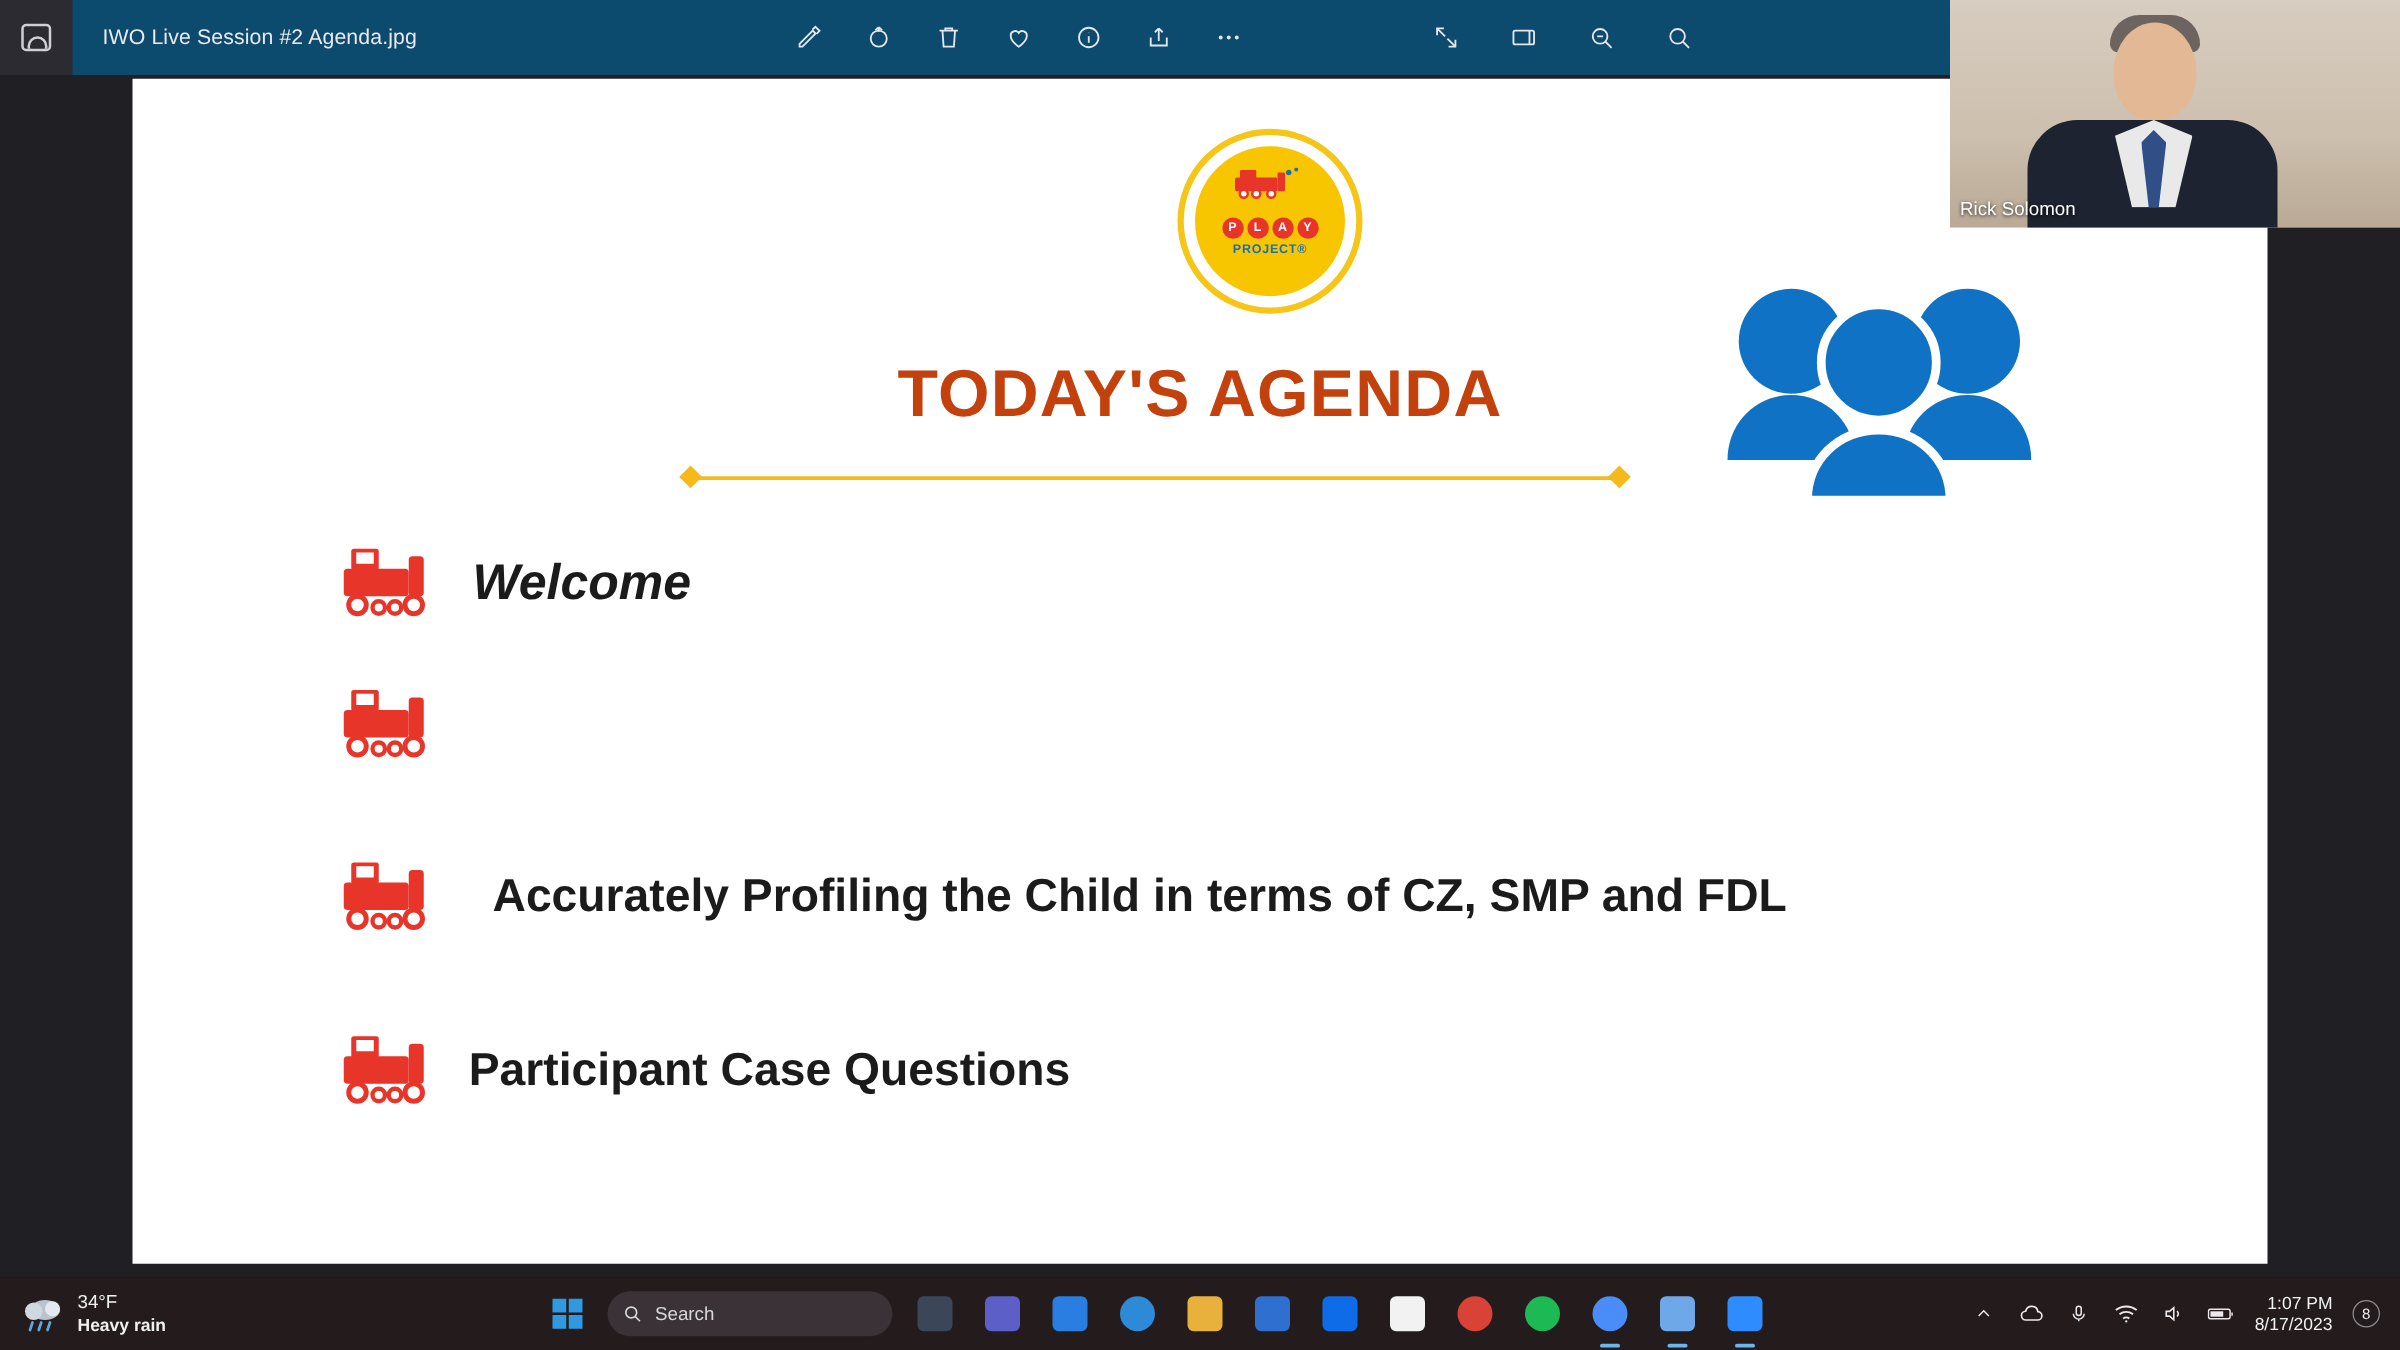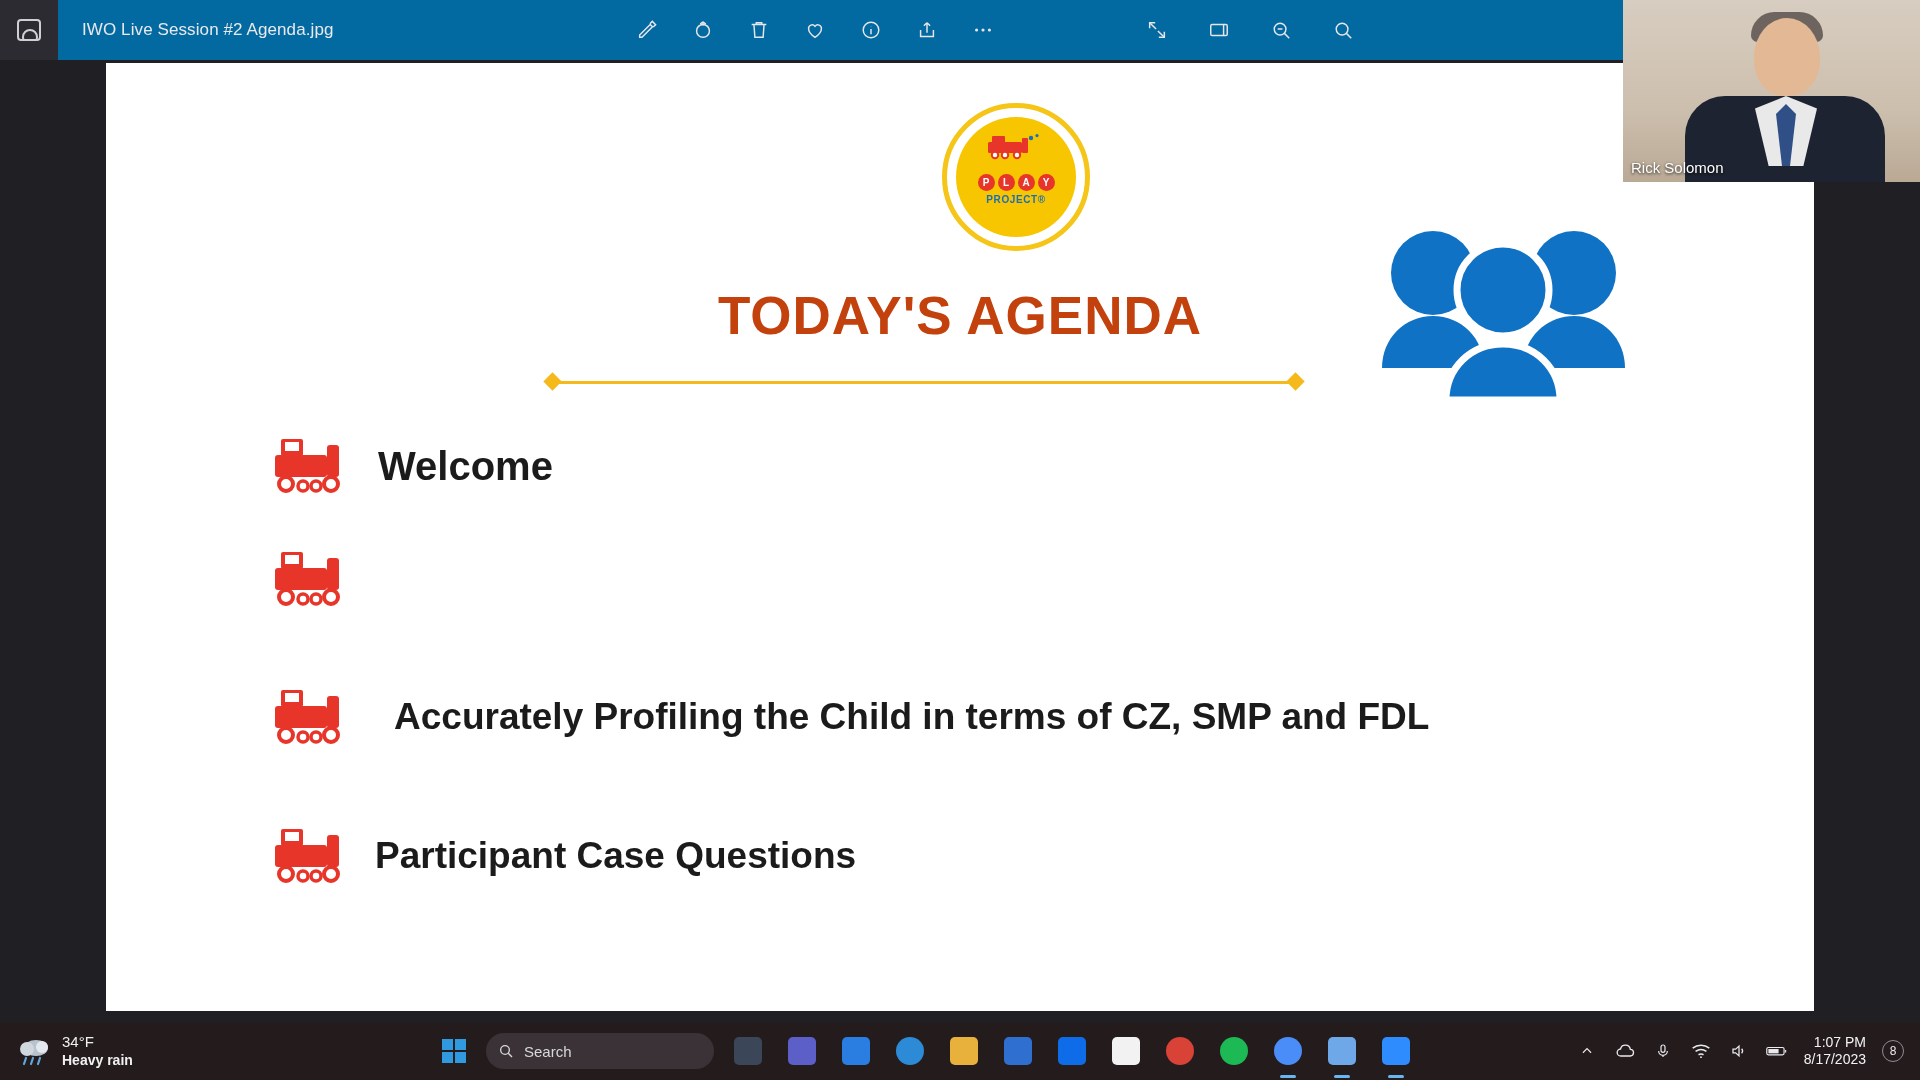--- a/index.html
+++ b/index.html
@@ -16,21 +16,21 @@
     left: 0; top: 0;
     width: 1920px; height: 1022px;
     background: #1f1f24;
   }
 
   
   #titlebar {
     position: absolute;
     left: 0; top: 0;
     width: 1920px; height: 60px;
-    background: #0369a1;
+    background: #0c4a6e;
     display: flex;
     align-items: center;
   }
   #app-icon-box {
     width: 58px; height: 60px;
     display: flex; align-items: center; justify-content: center;
     background: #2b2b31;
   }
   .photos-glyph {
     width: 24px; height: 22px;
@@ -184,34 +184,34 @@
     left: 163px;
     display: flex;
     align-items: center;
   }
   .agenda-row .train { width: 92px; height: 70px; flex: 0 0 92px; }
   .agenda-row .txt {
     color: #1b1b1b;
     font-weight: bold;
     white-space: nowrap;
   }
-  #row0 { top: 368px; }
+  #row0 { top: 368px; font-style: italic; }
   #row0 .txt { font-size: 40px; margin-left: 17px; }
   #row1 { top: 481px; }
   #row1 .txt { font-size: 40px; margin-left: 10px; }
   #row2 { top: 619px; }
   #row2 .txt { font-size: 37px; margin-left: 33px; }
   #row3 { top: 758px; }
   #row3 .txt { font-size: 37px; margin-left: 14px; }
 
   
   #video-tile {
     position: absolute;
     right: 0; top: 0;
-    width: 297px; height: 182px;
+    width: 360px; height: 182px;
     background: #c9bdb0;
     overflow: hidden;
   }
   #video-bg {
     position: absolute; inset: 0;
     background: linear-gradient(180deg,#d7cdc0 0%, #cdbfae 60%, #b9a995 100%);
   }
   #head {
     position: absolute;
     left: 131px; top: 18px;

